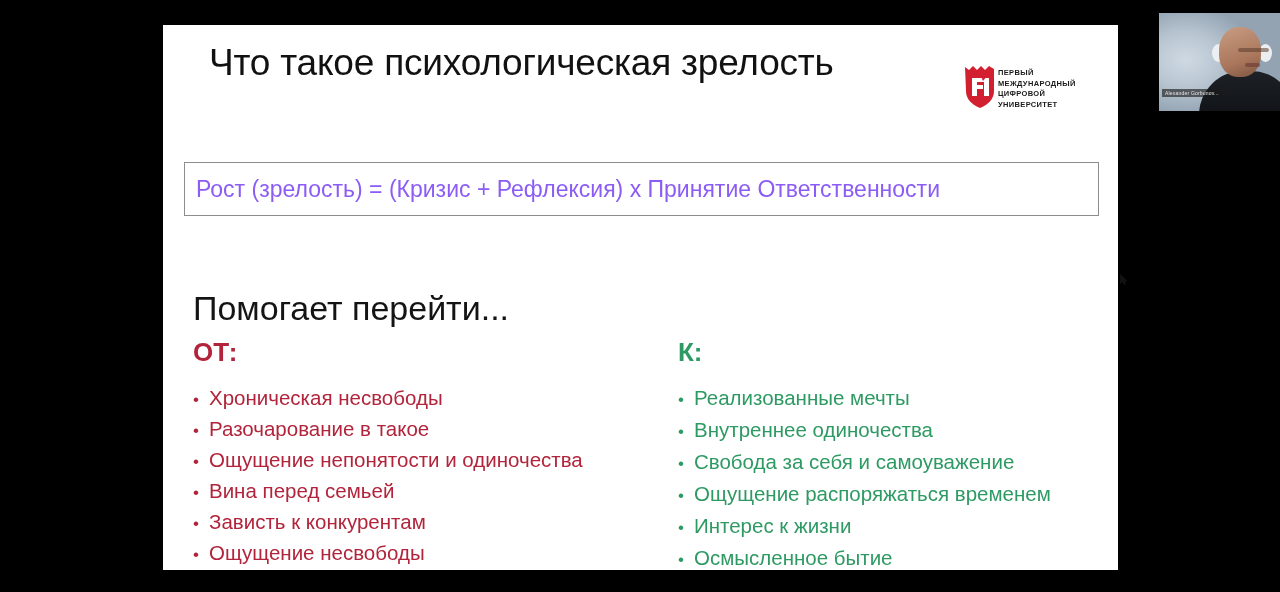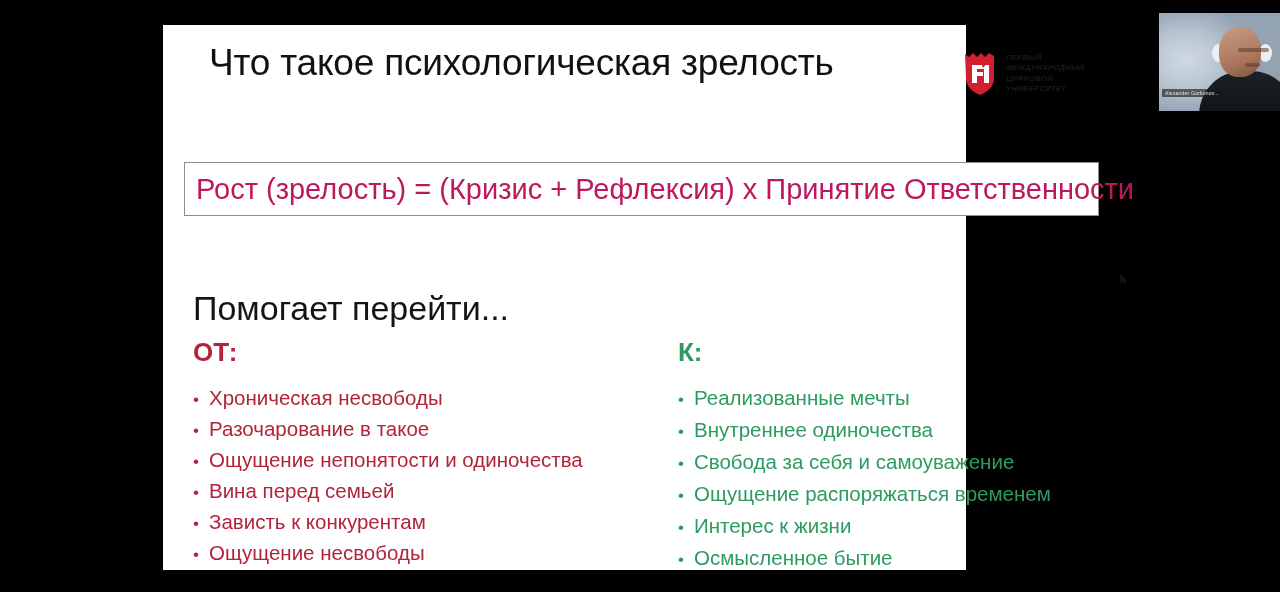--- a/index.html
+++ b/index.html
@@ -21,21 +21,21 @@
     width: 1280px;
     height: 592px;
     background: #000000;
   }
 
   
   #slide {
     position: absolute;
     left: 163px;
     top: 25px;
-    width: 803px;
+    width: 955px;
     height: 545px;
     background: #ffffff;
     box-sizing: border-box;
   }
 
   
   .title-row {
     position: absolute;
     left: 0; top: 0;
     width: 955px;
@@ -52,23 +52,22 @@
   }
 
   
   .logo-block {
     position: absolute;
     left: 800px;
     top: 12px;
     width: 150px;
     height: 72px;
     display: flex;
-    align-items: center;
-    gap: 9px;
-    font-style: italic;
+    align-items: flex-end;
+    gap: 1px;
   }
   .shield {
     width: 34px;
     height: 45px;
     position: relative;
     flex: none;
   }
   .logo-text {
     display: flex;
     flex-direction: column;
@@ -91,22 +90,22 @@
     top: 137px;
     width: 915px;
     height: 54px;
     border: 1.5px solid #8d8d8d;
     box-sizing: border-box;
     display: flex;
     align-items: center;
     background: #ffffff;
   }
   .formula-text {
-    font-size: 29px;
-    color: #be185d;
+    font-size: 23px;
+    color: #8b5cf6;
     padding-left: 11px;
     white-space: nowrap;
   }
 
   
   .lead-in {
     position: absolute;
     left: 30px;
     top: 264px;
     font-size: 34px;

